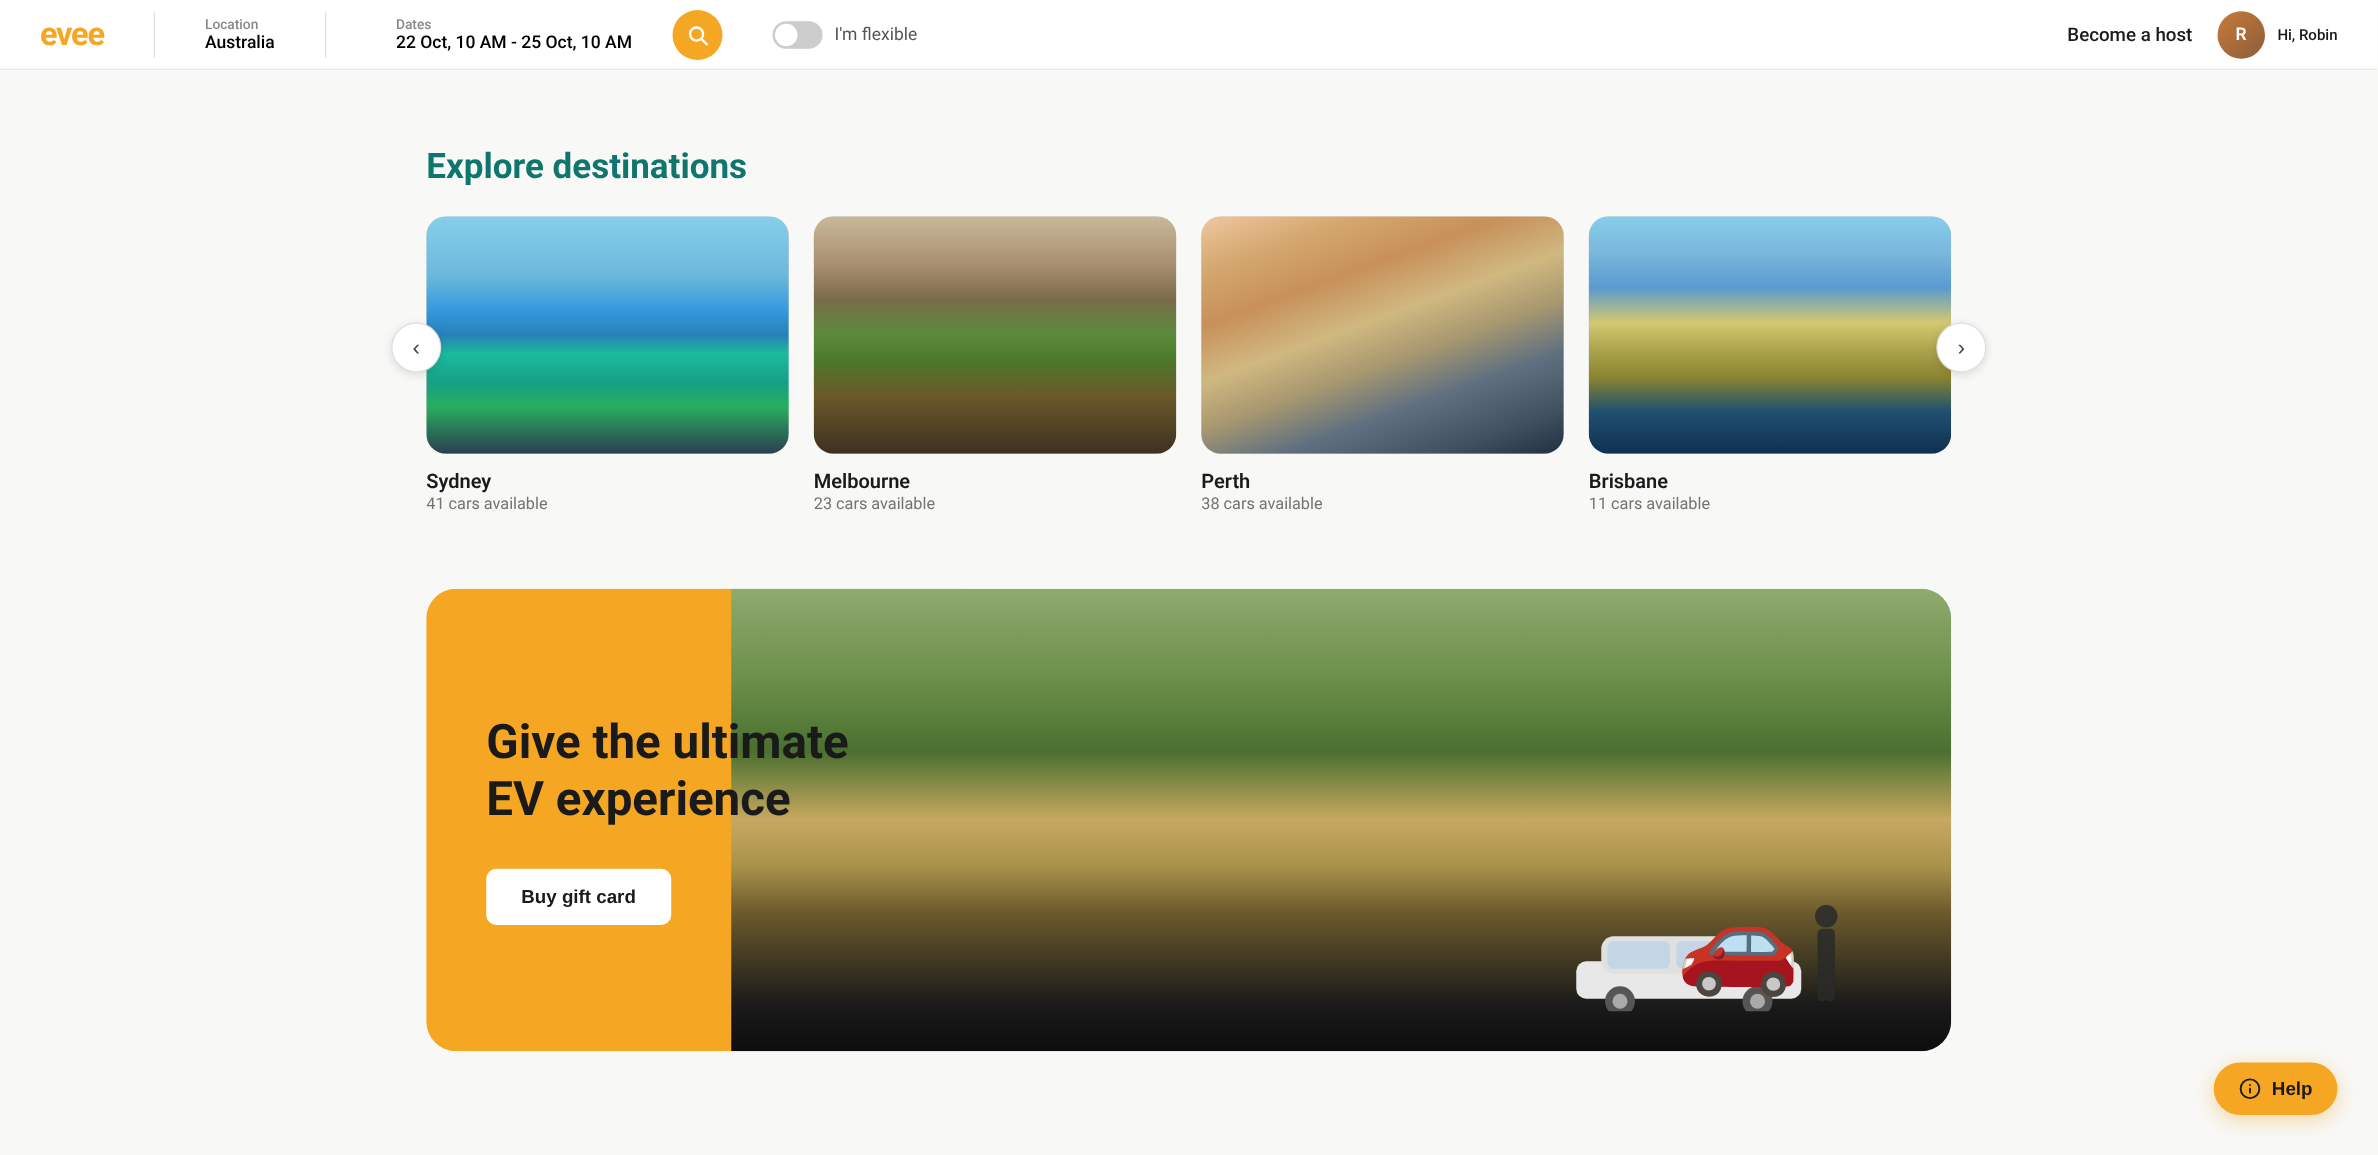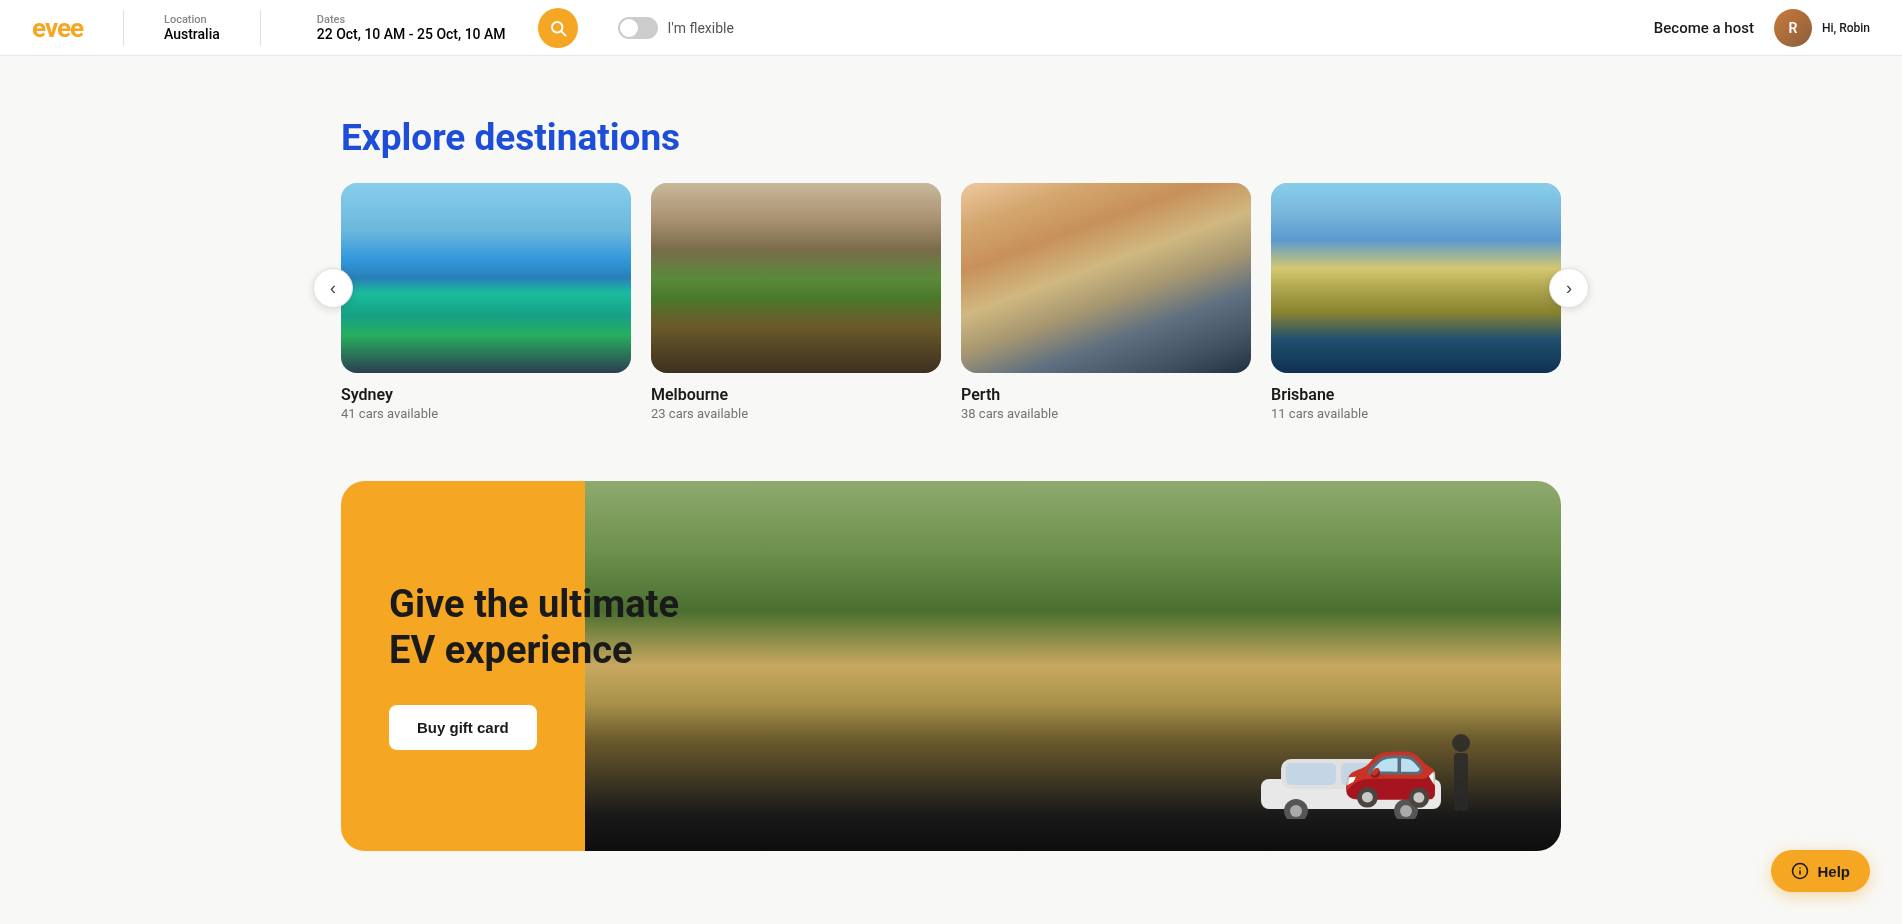--- a/index.html
+++ b/index.html
@@ -84,23 +84,23 @@
       background: linear-gradient(135deg, #c97a3a 0%, #8b5e3c 100%);
       overflow: hidden;
       display: flex; align-items: center; justify-content: center;
       color: #fff; font-weight: 600; font-size: 14px;
     }
     .user-greeting { font-size: 12px; font-weight: 500; color: #1a1a1a; }
 
     
     .main { padding: 60px 0 40px 0; max-width: 1300px; margin: 0 auto; }
     .section-title {
-      font-size: 37px;
+      font-size: 28px;
       font-weight: 700;
-      color: #1d4ed8;
+      color: #0f766e;
       margin-bottom: 24px;
       padding: 0 40px;
     }
 
     
     .carousel-wrapper {
       position: relative;
       padding: 0 40px;
     }
     .carousel {

